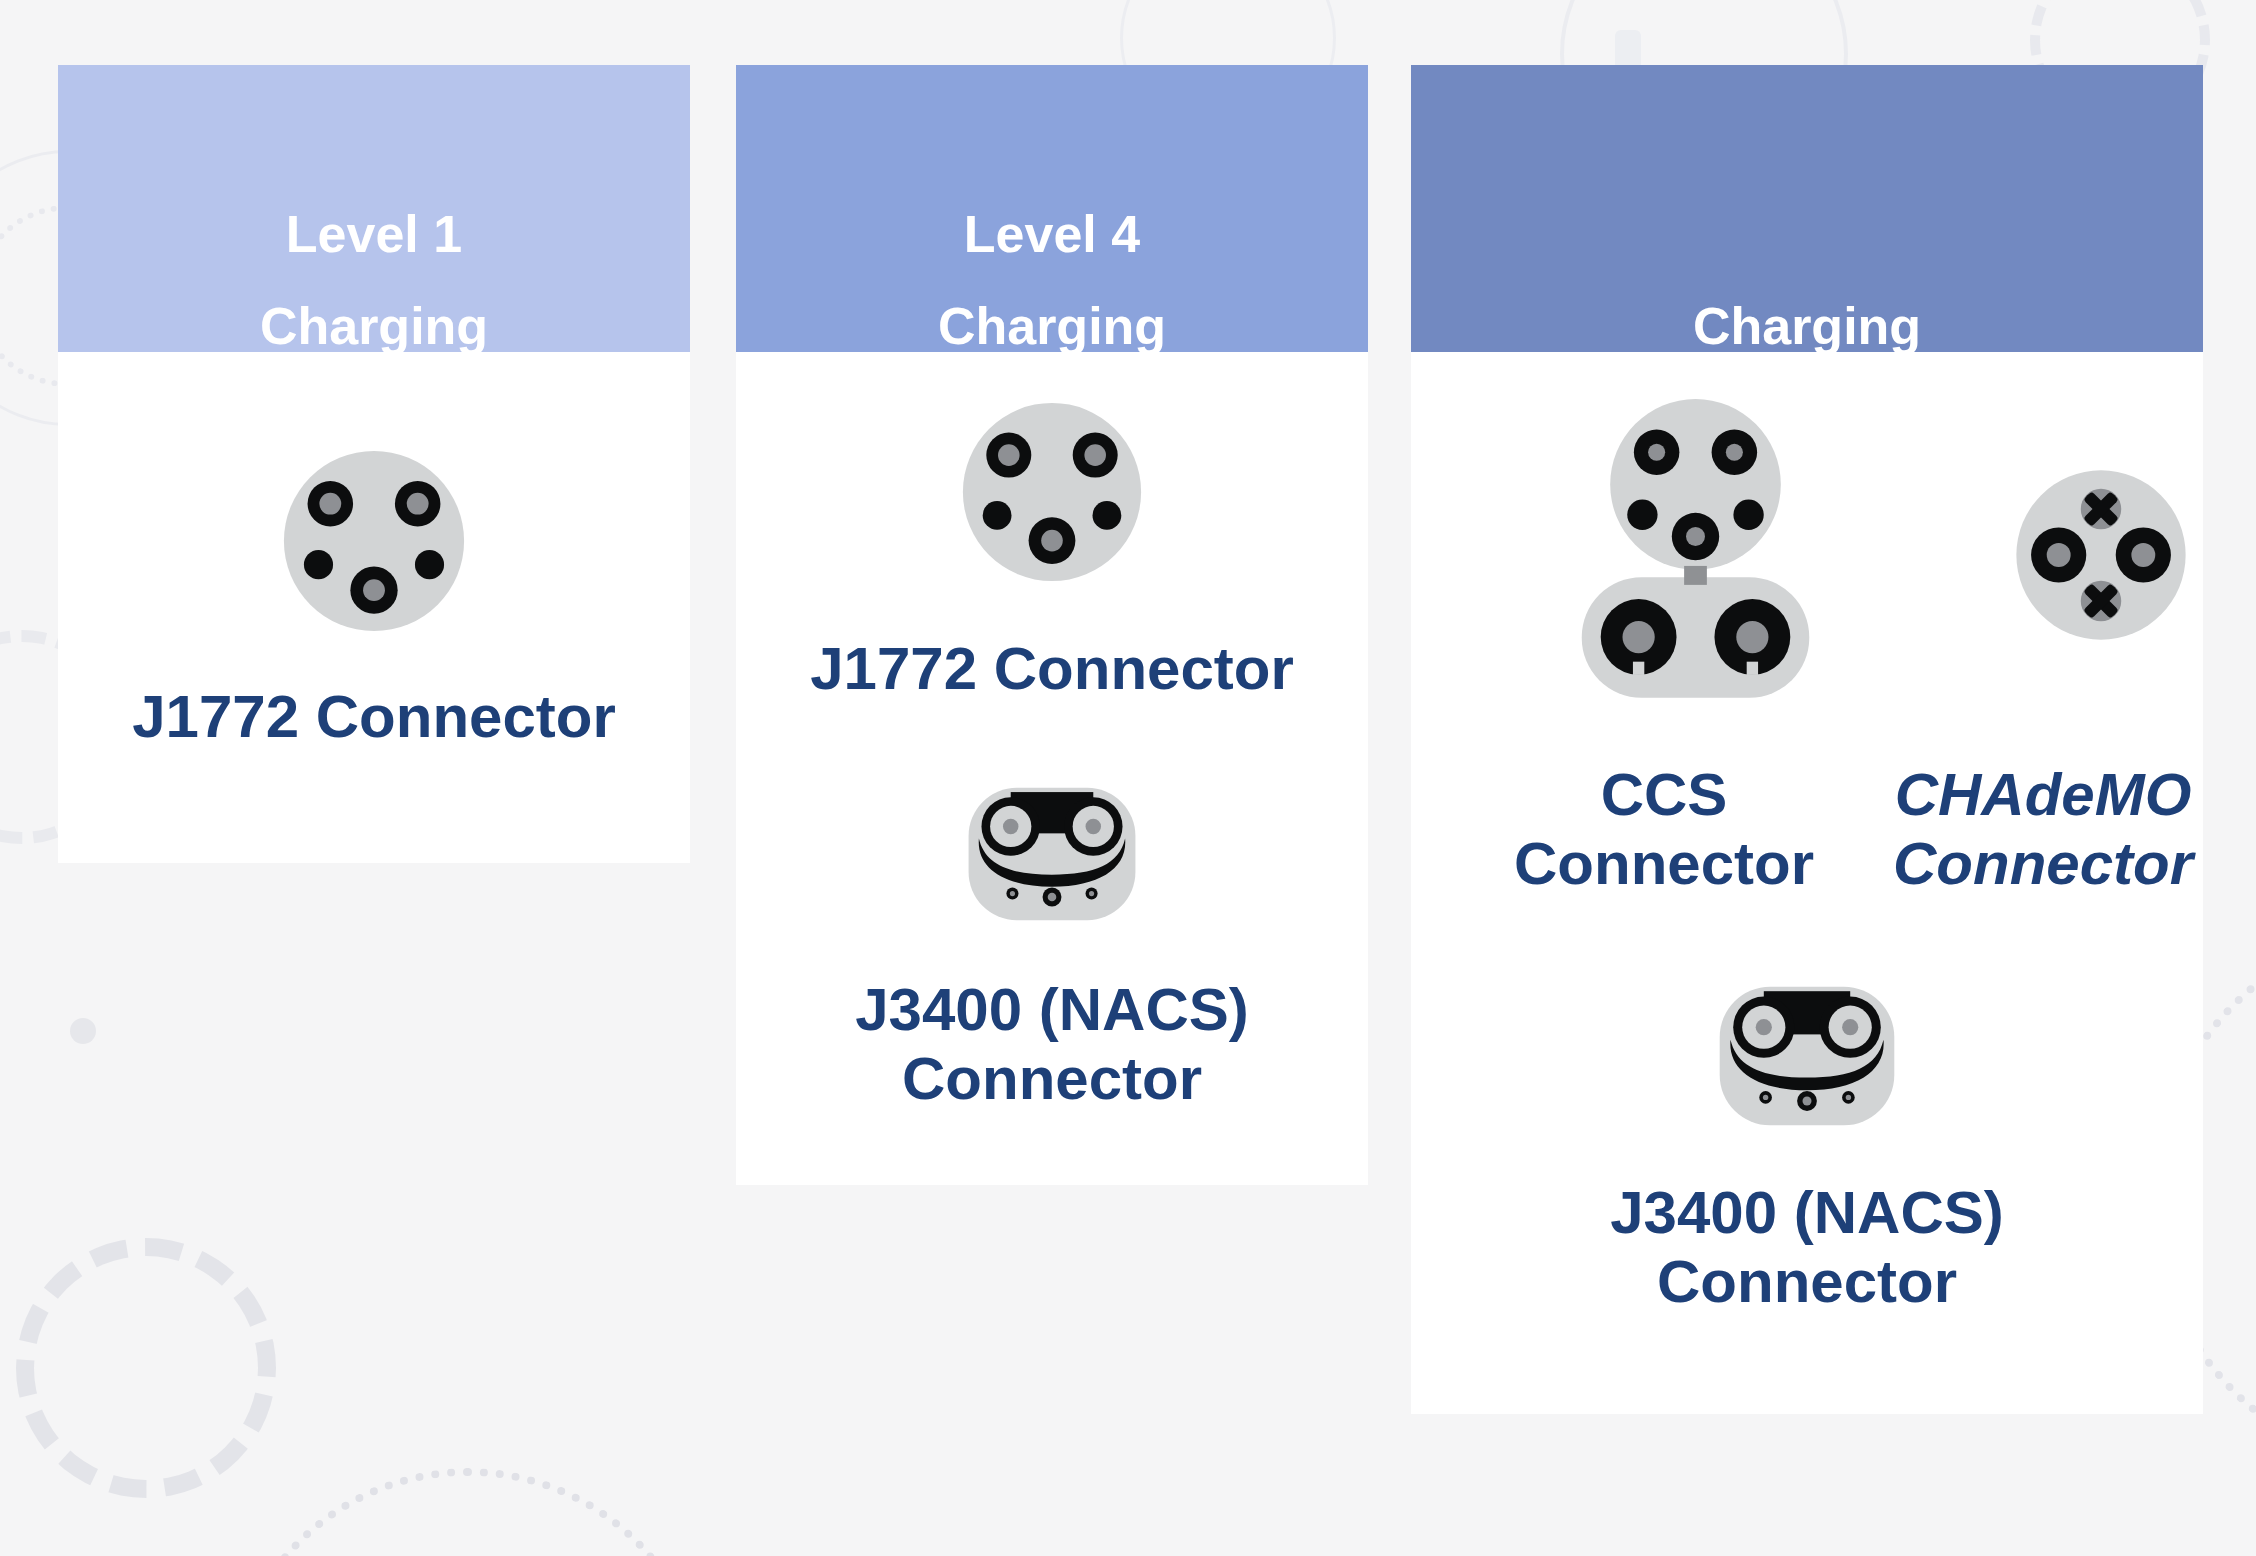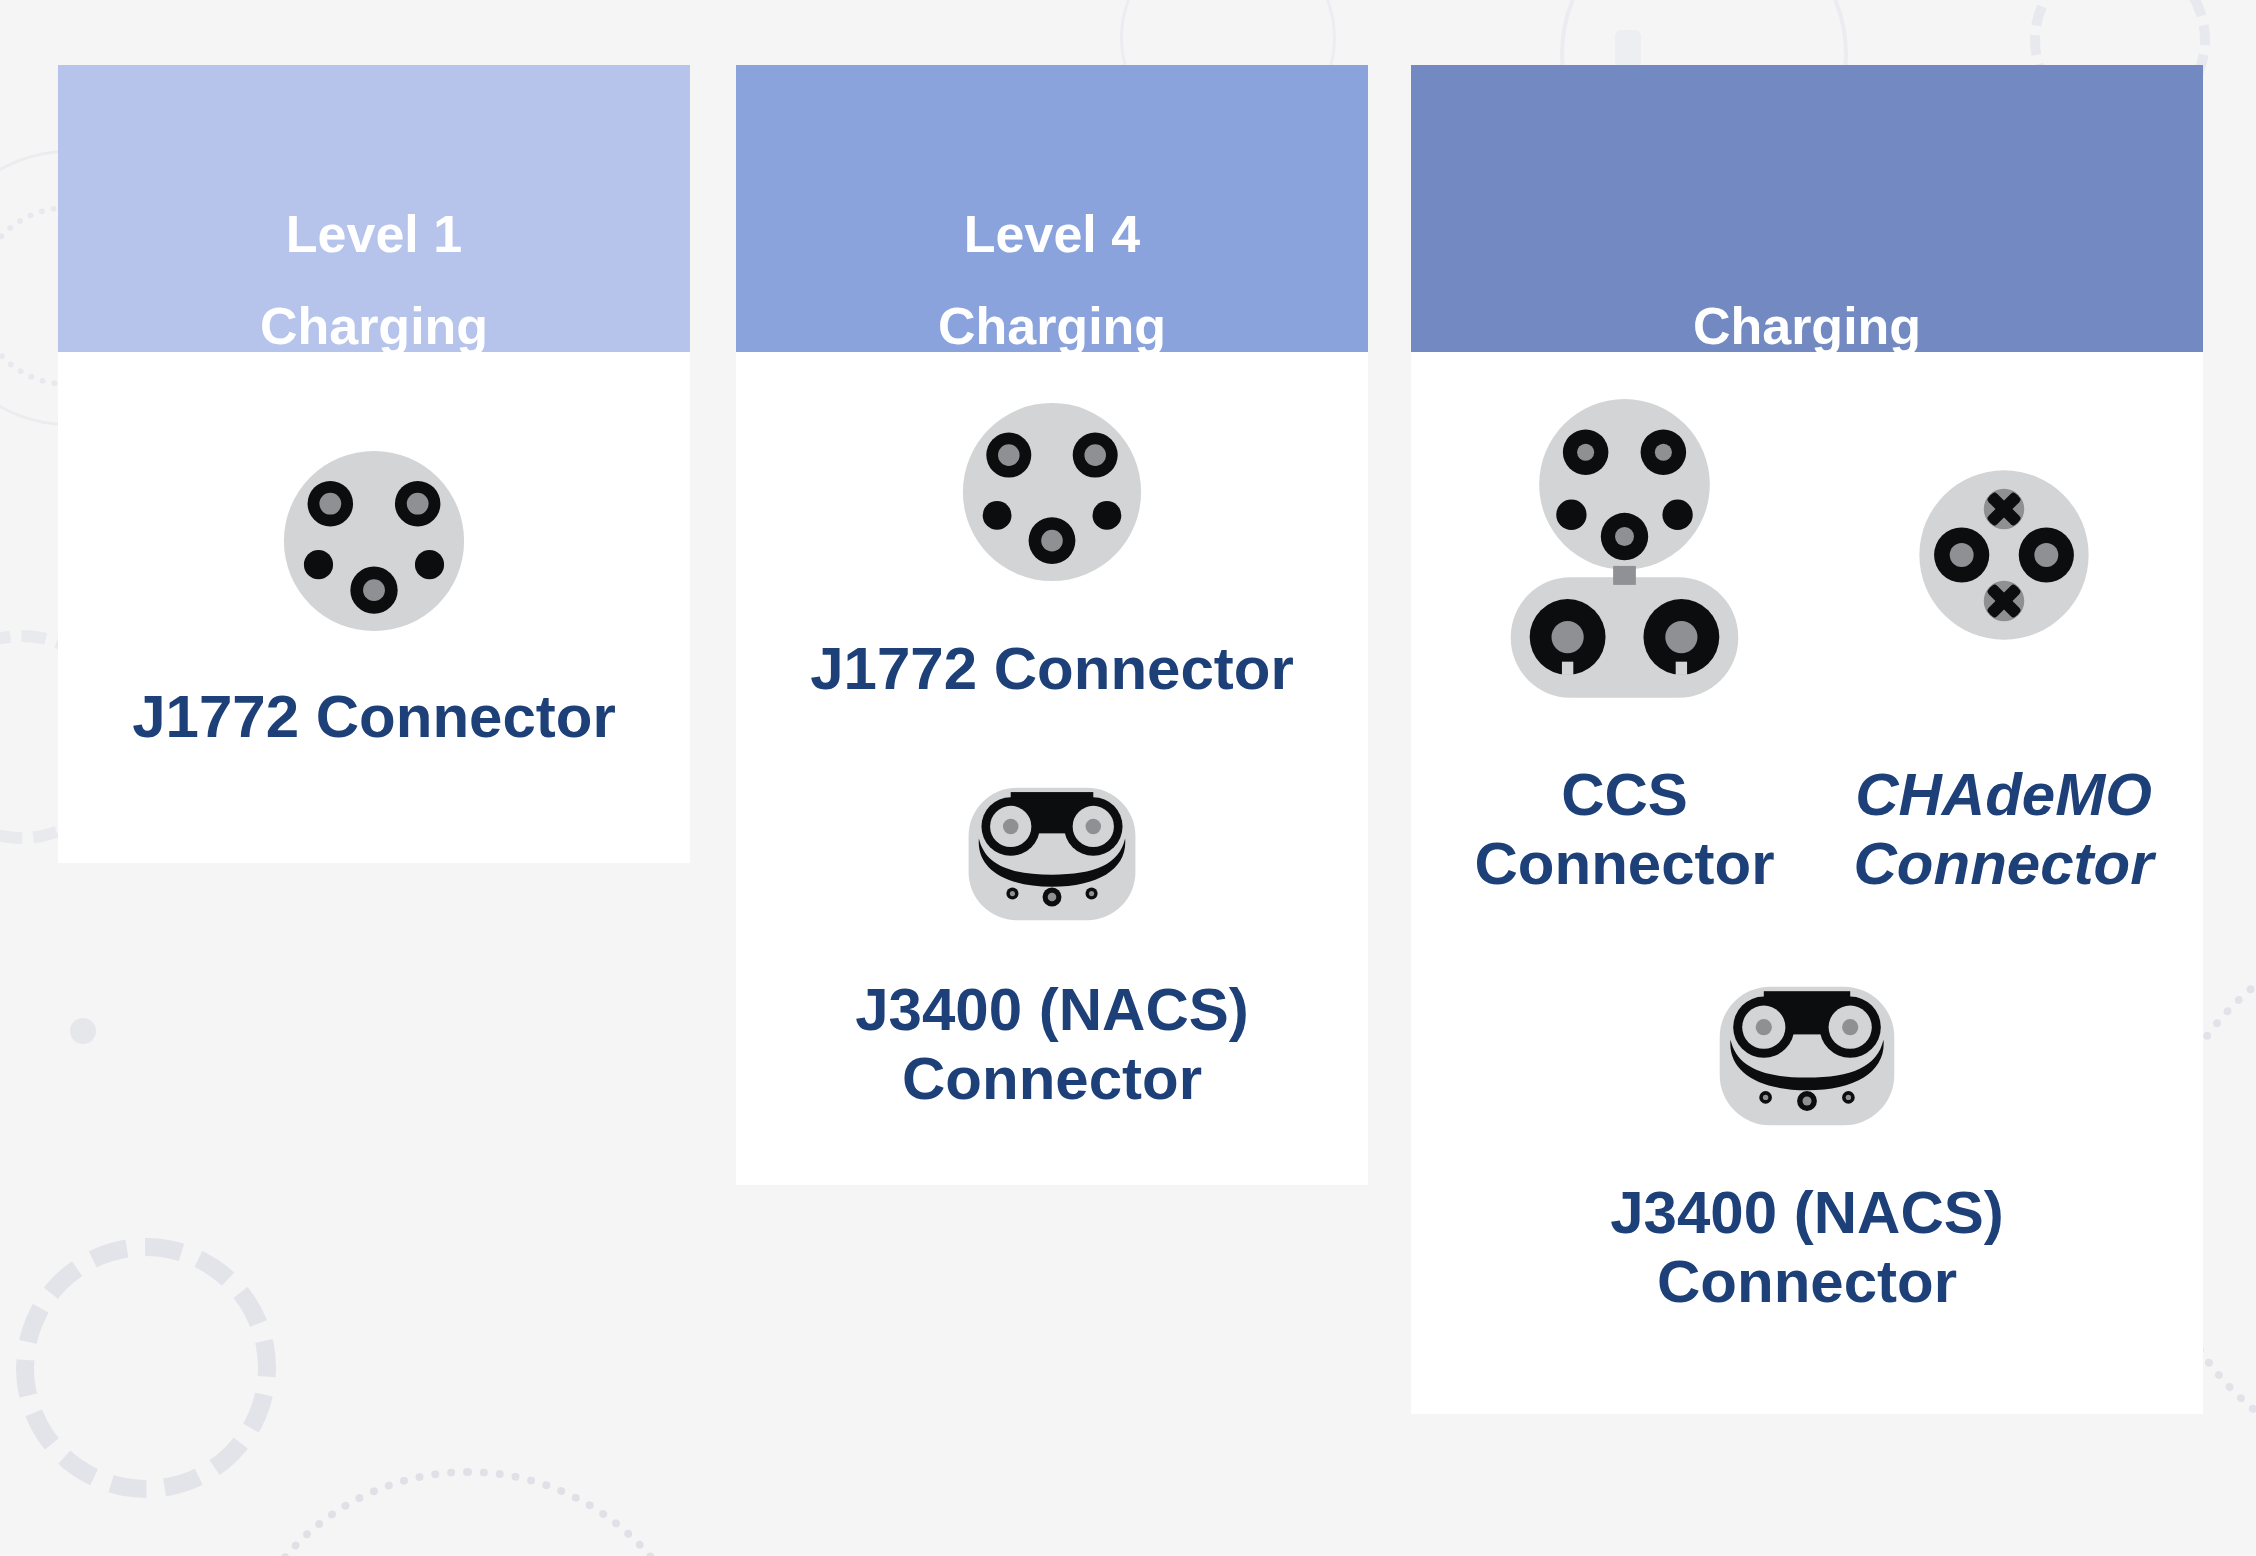--- a/index.html
+++ b/index.html
@@ -82,21 +82,21 @@
   
   .dc-row {
     margin-top: 46px;
     width: 100%;
     display: flex;
   }
   .dc-cell {
     flex: 1;
     display: flex;
     flex-direction: column;
-    align-items: center;
+    align-items: flex-end;
   }
   .dc-cell-left  { padding-left: 24px; }
   .dc-cell-right { padding-right: 10px; font-style: italic; }
   .icon-box {
     height: 314px;
     display: flex;
     align-items: center;
     justify-content: center;
   }
   .dc-cell .label { margin-top: 48px; }

